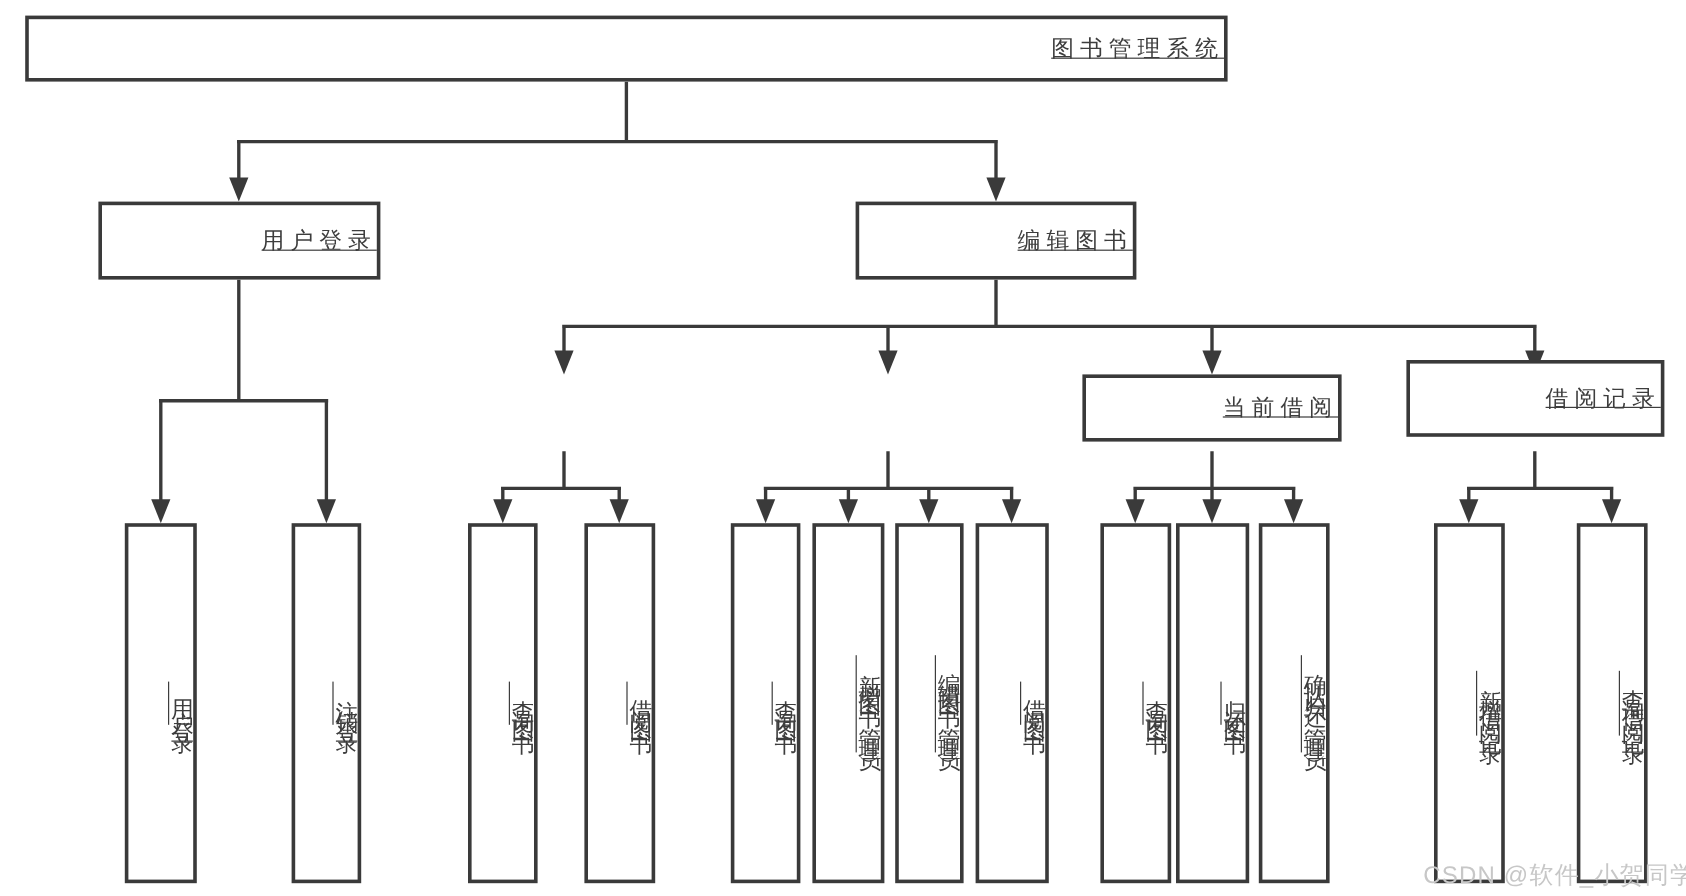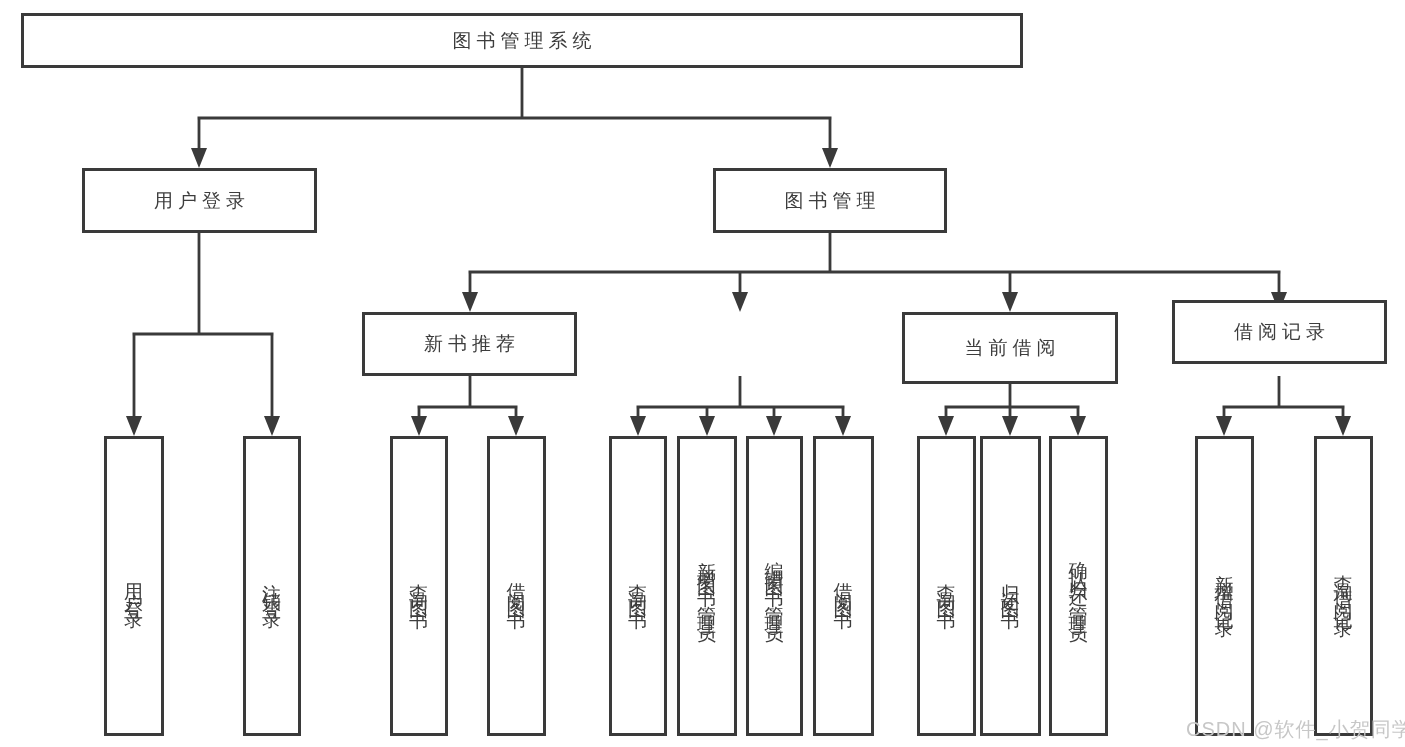--- a/index.html
+++ b/index.html
@@ -22,22 +22,23 @@
     width: 1405px;
     height: 747px;
   }
   .box {
     position: absolute;
     box-sizing: border-box;
     background: #ffffff;
     border: 3px solid #3a3a3a;
     display: flex;
     align-items: center;
-    justify-content: center;
+    justify-content: flex-end;
     color: #3d3d3d;
+    text-decoration: underline;
   }
   .hlabel {
     font-size: 19px;
     letter-spacing: 5px;
     white-space: nowrap;
     text-indent: 5px; 
   }
   .vtext {
     writing-mode: vertical-rl;
     text-orientation: mixed;
@@ -92,27 +93,24 @@
     </svg>
 
   <div class="box" style="left:21px;top:13px;width:1002px;height:55px">
     <span class="hlabel">图书管理系统</span>
   </div>
 
   <div class="box" style="left:82px;top:168px;width:235px;height:65px">
     <span class="hlabel">用户登录</span>
   </div>
   <div class="box" style="left:713px;top:168px;width:234px;height:65px">
-    <span class="hlabel">图书管理</span>
+    <span class="hlabel">编辑图书</span>
   </div>
 
-  <div class="box" style="left:362px;top:312px;width:215px;height:64px">
-    <span class="hlabel">新书推荐</span>
-  </div>
-  <div class="box" style="left:902px;top:312px;width:216px;height:72px">
+  <div class="box" style="left:902px;top:312px;width:216px;height:56px">
     <span class="hlabel">当前借阅</span>
   </div>
   <div class="box" style="left:1172px;top:300px;width:215px;height:64px">
     <span class="hlabel">借阅记录</span>
   </div>
 
   <div class="box" style="left:104px;top:436px;width:60px;height:300px">
     <span class="vtext">用户登录</span>
   </div>
   <div class="box" style="left:243px;top:436px;width:58px;height:300px">

